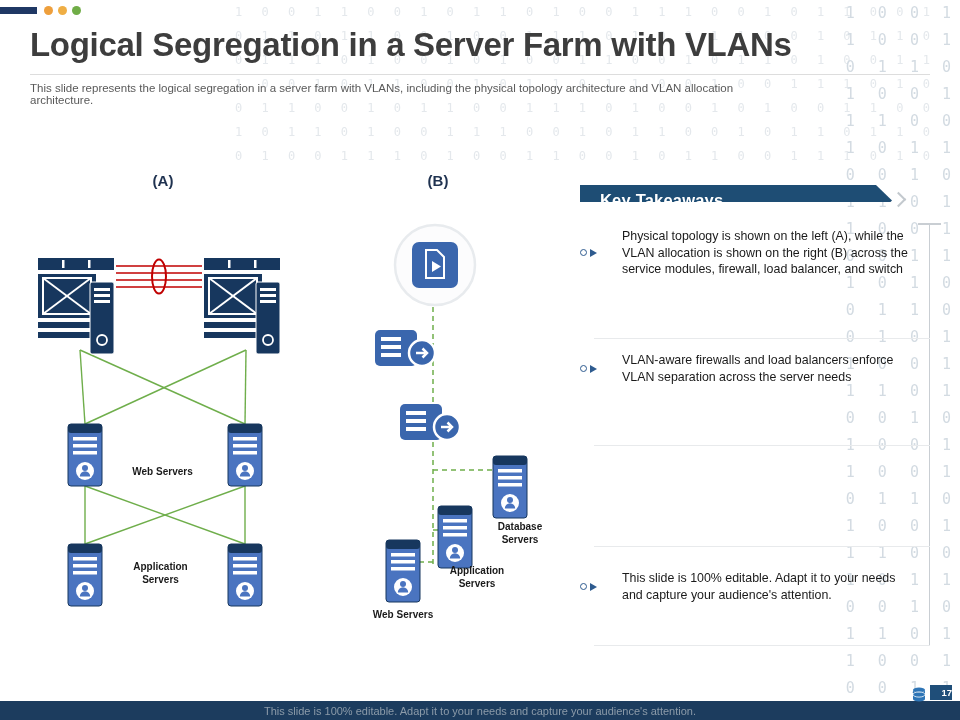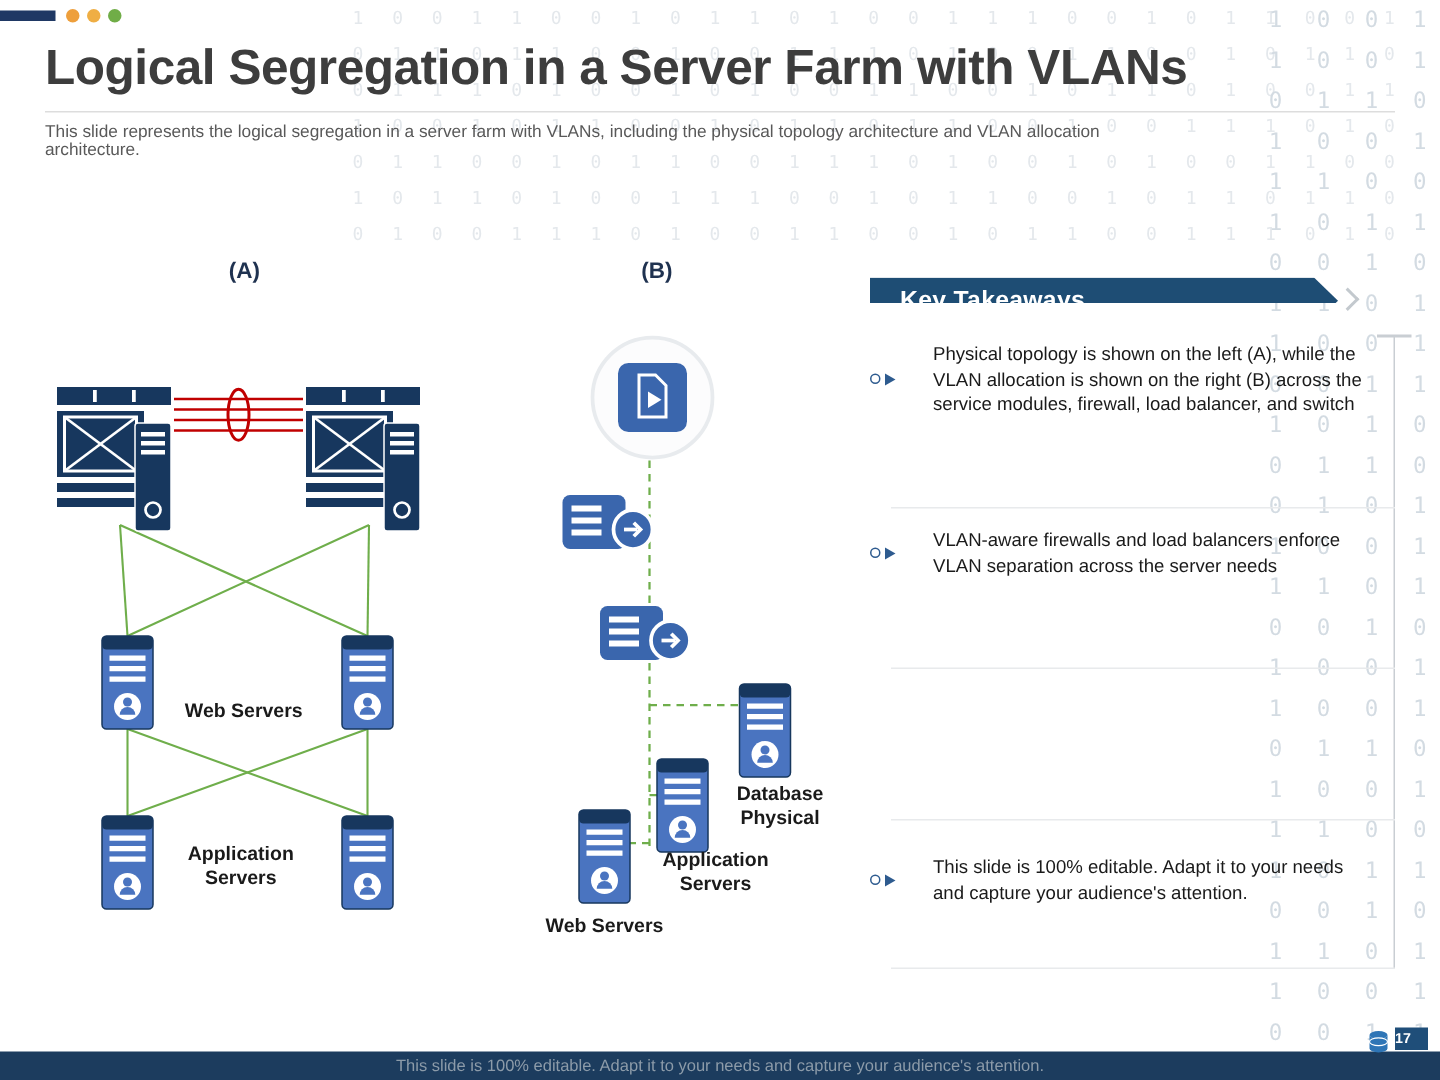--- a/index.html
+++ b/index.html
@@ -35,21 +35,21 @@
     font-size:11.5px; color:#595959;
   }
 
   .dlabel { position:absolute; width:50px; text-align:center; font-size:15px;
     font-weight:700; color:#1f3250; }
   .dlabel.a { left:138px; top:172px; }
   .dlabel.b { left:413px; top:172px; }
 
   .diagram { position:absolute; left:20px; top:170px; }
 
-  .srv-label { position:absolute; text-align:center; font-size:13px; font-weight:700;
+  .srv-label { position:absolute; text-align:center; font-size:10px; font-weight:700;
     color:#1a1a1a; line-height:1.25; }
   .srv-label.web-a  { left:115px; top:466px; width:95px; }
   .srv-label.app-a  { left:118px; top:561px; width:85px; }
   .srv-label.db-b   { left:482px; top:521px; width:76px; }
   .srv-label.app-b  { left:437px; top:565px; width:80px; }
   .srv-label.web-b  { left:360px; top:609px; width:86px; }
 
   
   .kt-banner {
     position:absolute; left:580px; top:185px; width:312px; height:17px;
@@ -77,21 +77,21 @@
     border-top:4.5px solid transparent; border-bottom:4.5px solid transparent; display:block; }
   .kt-text { font-size:12.4px; line-height:1.33; color:#1a1a1a; width:292px; }
 
   
   .footer-bar { position:absolute; left:0; top:701px; width:960px; height:19px;
     background:#1c3c5e; text-align:center; }
   .footer-bar span { font-size:11px; color:#8c9ba9; line-height:19px; }
   .db-icon { position:absolute; left:912px; top:687px; }
   .page-num { position:absolute; left:930px; top:685px; width:22px; height:15px;
     background:#1f4e79; color:#ffffff; font-size:9.5px; font-weight:700;
-    text-align:left; line-height:15px; }
+    text-align:right; line-height:15px; }
 </style>
 </head>
 <body>
 
 <div class="slide">
 
   <div class="binary top">1 0 0 1 1 0 0 1 0 1 1 0 1 0 0 1 1 1 0 0 1 0 1 1 0 0 1 0 1 1 0 1 1 0 0 1 0 0 1 1 1 0 1 0 0 1 1 0 0 1 0 1 1 0 0 1 1 1 0 1 0 0 1 0 1 0 0 1 1 0 0 1 0 1 1 0 1 0 0 1 1 1 0 0 1 0 1 1 0 0 1 0 1 1 0 1 1 0 0 1 0 0 1 1 1 0 1 0 0 1 1 0 0 1 0 1 1 0 0 1 1 1 0 1 0 0 1 0 1 0 0 1 1 0 0 1 0 1 1 0 1 0 0 1 1 1 0 0 1 0 1 1 0 0 1 0 1 1 0 1 1 0 0 1 0 0 1 1 1 0 1 0 0 1 1 0 0 1 0 1 1 0 0 1 1 1 0 1 0 0 1 0 1 0 0 1 1 0 0 1 0 1 1 0 1 0 0 1 1 1 0 0 1 0 1 1 0 0 1 0 1 1 0 1 1 0 0 1 0 0 1 1 1 0 1 0 0 1 1 0 0 1 0 1 1 0 0 1 1 1 0 1 0 0 1 0 1 0 0 1 1 0 0 1 0 1 1 0 1 0 0 1 1 1 0 0 1 0 1 1 0 0 1 0 1 1 0 1 1 0 0 1 0 0 1 1 1 0 1 0 0 1 1 0 0 1 0 1 1 0 0 1 1 1 0 1 0 0 1 0 1 0 0 1 1 0 0 1 0 1 1 0 1 0 0 1 1 1 0 0 1 0 1 1 0 0 1 0 1 1 0 1 1 0 0 1 0 0 1 1 1 0 1 0 0 1 1 0 0 1 0 1 1 0 0 1 1 1 0 1 0 0 1 0 1 0 0 1 1 0 0 1 0 1 1 0 1 0 0 1 1 1 0 0 1 0 1 1 0 0 1 0 1 1 0 1 1 0 0 1 0 0 1 1 1 0 1 0 0 1 1 0 0 1 0 1 1 0 0 1 1 1 0 1 0 0 1 0 1 0 0 1 1 0 0 1 0 1 1 0 1 0 0 1 1 1 0 0 1 0 1 1 0 0 1 0 1 1 0 1 1 0 0 1 0 0 1 1 1 0 1 0 0 1 1 0 0 1 0 1 1 0 0 1 1 1 0 1 0 0 1 0 1 0 0 1 1 0 0 1 0 1 1 0 1 0 0 1 1 1 0 0 1 0 1 1 0 0 1 0 1 1 0 1 1 0 0 1 0 0 1 1 1 0 1 0 0 1 1 0 0 1 0 1 1 0 0 1 1 1 0 1 0 0 1 0 1 0 0 1 1 0 0 1 0 1 1 0 1 0 0 1 1 1 0 0 1 0 1 1 0 0 1 0 1 1 0 1 1 0 0 1 0 0 1 1 1 0 1 0 0 1 1 0 0 1 0 1 1 0 0 1 1 1 0 1 0 0 1 0 1 0 0 1 1 0 0 1 0 1 1 0 1 0 0 1 1 1 0 0 1 0 1 1 0 0 1 0 1 1 0 1 1 0 0 1 0 0 1 1 1 0 1 0 0 1 1 0 0 1 0 1 1 0 0 1 1 1 0 1 0 0 1 0 1 0 0 1 1 0 0 1 0 1 1 0 1 0 0 1 1 1 0 0 1 0 1 1 0 0 1 0 1 1 0 1 1 0 0 1 0 0 1 1 1 0 1 0 0 1 1 0 0 1 0 1 1 0 0 1 1 1 0 1 0 0 1 0 1 0 0 1 1 0 0 1 0 1 1 0 1 0 0 1 1 1 0 0 1 0 1 1 0 0 1 0 1 1 0 1 1 0 0 1 0 0 1 1 1 0 1 0 0 1 1 0 0 1 0 1 1 0 0 1 1 1 0 1 0 0 1 0 1 0 0 1 1 0 0 1 0 1 1 0 1 0 0 1 1 1 0 0 1 0 1 1 0 0 1 0 1 1 0 1 1 0 0 1 0 0 1 1 1 0 1 0 0 1 1 0 0 1 0 1 1 0 0 1 1 1 0 1 0 0 1 0 </div>
   <div class="binary right">1 0 0 1 1 0 0 1 0 1 1 0 1 0 0 1 1 1 0 0 1 0 1 1 0 0 1 0 1 1 0 1 1 0 0 1 0 0 1 1 1 0 1 0 0 1 1 0 0 1 0 1 1 0 0 1 1 1 0 1 0 0 1 0 1 0 0 1 1 0 0 1 0 1 1 0 1 0 0 1 1 1 0 0 1 0 1 1 0 0 1 0 1 1 0 1 1 0 0 1 0 0 1 1 1 0 1 0 0 1 1 0 0 1 0 1 1 0 0 1 1 1 0 1 0 0 1 0 1 0 0 1 1 0 0 1 0 1 1 0 1 0 0 1 1 1 0 0 1 0 1 1 0 0 1 0 1 1 0 1 1 0 0 1 0 0 1 1 1 0 1 0 0 1 1 0 0 1 0 1 1 0 0 1 1 1 0 1 0 0 1 0 1 0 0 1 1 0 0 1 0 1 1 0 1 0 0 1 1 1 0 0 1 0 1 1 0 0 1 0 1 1 0 1 1 0 0 1 0 0 1 1 1 0 1 0 0 1 1 0 0 1 0 1 1 0 0 1 1 1 0 1 0 0 1 0 1 0 0 1 1 0 0 1 0 1 1 0 1 0 0 1 1 1 0 0 1 0 1 1 0 0 1 0 1 1 0 1 1 0 0 1 0 0 1 1 1 0 1 0 0 1 1 0 0 1 0 1 1 0 0 1 1 1 0 1 0 0 1 0 1 0 0 1 1 0 0 1 0 1 1 0 1 0 0 1 1 1 0 0 1 0 1 1 0 0 1 0 1 1 0 1 1 0 0 1 0 0 1 1 1 0 1 0 0 1 1 0 0 1 0 1 1 0 0 1 1 1 0 1 0 0 1 0 1 0 0 1 1 0 0 1 0 1 1 0 1 0 0 1 1 1 0 0 1 0 1 1 0 0 1 0 1 1 0 1 1 0 0 1 0 0 1 1 1 0 1 0 0 1 1 0 0 1 0 1 1 0 0 1 1 1 0 1 0 0 1 0 1 0 0 1 1 0 0 1 0 1 1 0 1 0 0 1 1 1 0 0 1 0 1 1 0 0 1 0 1 1 0 1 1 0 0 1 0 0 1 1 1 0 1 0 0 1 1 0 0 1 0 1 1 0 0 1 1 1 0 1 0 0 1 0 1 0 0 1 1 0 0 1 0 1 1 0 1 0 0 1 1 1 0 0 1 0 1 1 0 0 1 0 1 1 0 1 1 0 0 1 0 0 1 1 1 0 1 0 0 1 1 0 0 1 0 1 1 0 0 1 1 1 0 1 0 0 1 0 1 0 0 1 1 0 0 1 0 1 1 0 1 0 0 1 1 1 0 0 1 0 1 1 0 0 1 0 1 1 0 1 1 0 0 1 0 0 1 1 1 0 1 0 0 1 1 0 0 1 0 1 1 0 0 1 1 1 0 1 0 0 1 0 1 0 0 1 1 0 0 1 0 1 1 0 1 0 0 1 1 1 0 0 1 0 1 1 0 0 1 0 1 1 0 1 1 0 0 1 0 0 1 1 1 0 1 0 0 1 1 0 0 1 0 1 1 0 0 1 1 1 0 1 0 0 1 0 1 0 0 1 1 0 0 1 0 1 1 0 1 0 0 1 1 1 0 0 1 0 1 1 0 0 1 0 1 1 0 1 1 0 0 1 0 0 1 1 1 0 1 0 0 1 1 0 0 1 0 1 1 0 0 1 1 1 0 1 0 0 1 0 1 0 0 1 1 0 0 1 0 1 1 0 1 0 0 1 1 1 0 0 1 0 1 1 0 0 1 0 1 1 0 1 1 0 0 1 0 0 1 1 1 0 1 0 0 1 1 0 0 1 0 1 1 0 0 1 1 1 0 1 0 0 1 0 1 0 0 1 1 0 0 1 0 1 1 0 1 0 0 1 1 1 0 0 1 0 1 1 0 0 1 0 1 1 0 1 1 0 0 1 0 0 1 1 1 0 1 0 0 1 1 0 0 1 0 1 1 0 0 1 1 1 0 1 0 0 1 0 </div>
 
   <div class="accent-bar"></div>
@@ -187,21 +187,21 @@
     <g transform="translate(415,95)">
       <circle cx="0" cy="0" r="40" fill="#FCFCFD" stroke="#E8EBEE" stroke-width="2.5"></circle>
       <rect x="-23" y="-23" width="46" height="46" rx="7" fill="#3A66AD"></rect>
       <path d="M-9 -15 h11 l7 7 v21 h-18 z" fill="none" stroke="#fff" stroke-width="2"></path>
       <path d="M-3 -4 l9 5.5 l-9 5.5 z" fill="#fff"></path>
     </g>
   </svg>
 
   <div class="srv-label web-a">Web Servers</div>
   <div class="srv-label app-a">Application Servers</div>
-  <div class="srv-label db-b">Database Physical</div>
+  <div class="srv-label db-b">Database Servers</div>
   <div class="srv-label app-b">Application Servers</div>
   <div class="srv-label web-b">Web Servers</div>
 
   <div class="kt-banner">
     <span>Key Takeaways</span>
   </div>
   <span class="kt-chevron"></span>
   <div class="kt-vcap"></div>
   <div class="kt-vline"></div>
   <div class="kt-sep s1"></div>

